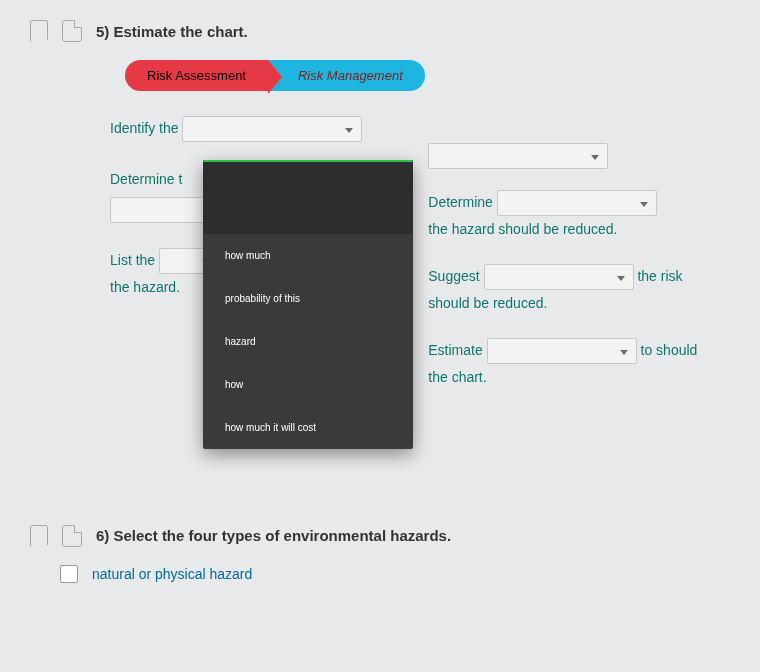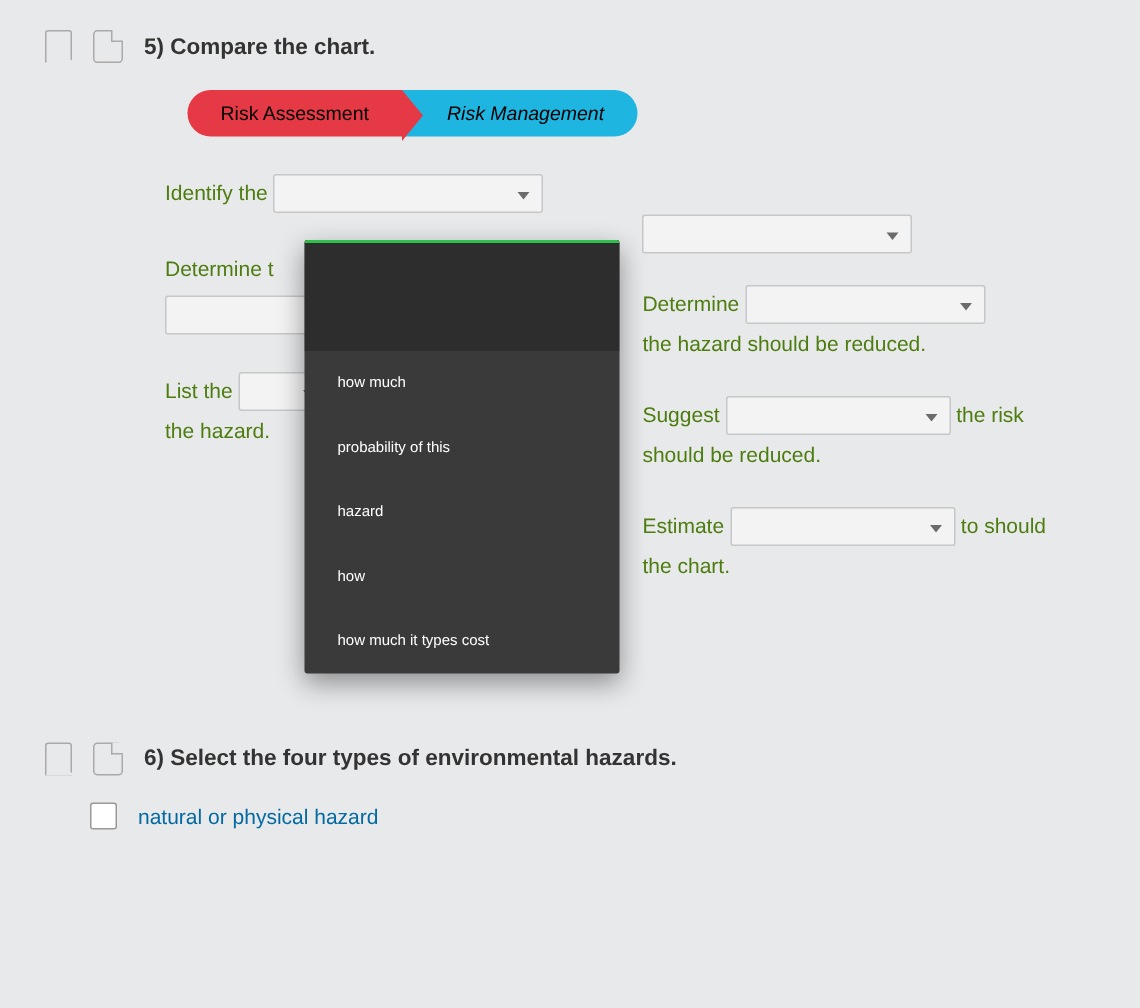--- a/index.html
+++ b/index.html
@@ -79,36 +79,36 @@
     width: 0; height: 0;
     border-top: 17px solid transparent;
     border-bottom: 17px solid transparent;
     border-left: 14px solid #e63946;
     z-index: 2;
   }
   .pill-blue {
     background: #1eb5e0;
     border-radius: 0 18px 18px 0;
     padding-left: 30px;
-    color: #000000;
+    color: #7f1d1d;
     font-style: italic;
   }
 
   .chart-body {
     display: flex;
     gap: 44px;
     margin-left: 80px;
     position: relative;
   }
   .col { width: 300px; }
   .col-right { width: 330px; }
   .col .line {
     margin-bottom: 20px;
     line-height: 1.9;
-    color: #4d7c0f;
+    color: #0f766e;
   }
   .dd {
     display: inline-block;
     width: 130px;
     height: 26px;
     background: #f3f3f3;
     border: 1px solid #c6c7c8;
     border-radius: 2px;
     position: relative;
     vertical-align: middle;
@@ -143,21 +143,21 @@
     border-top: 2px solid #2fbf4a;
   }
   .dropdown-item {
     padding: 16px 22px;
     color: #fff;
     font-size: 10px;
     cursor: pointer;
   }
 
   
-  .q6 { margin-top: 84px; }
+  .q6 { margin-top: 114px; }
   .check-options { margin-left: 30px; margin-top: 18px; }
   .check-row {
     display: flex;
     align-items: center;
     gap: 14px;
     margin-bottom: 30px;
     color: #0369a1;
   }
   .checkbox {
     width: 18px; height: 18px;
@@ -169,21 +169,21 @@
 </head>
 <body>
 
 <div class="page">
 
   <div class="question-row">
     <div class="bookmark-icon"></div>
     <div class="note-icon"></div>
     <div class="q-title">
       <span class="num">5)</span>
-      <span class="text">Compare the chart.</span>
+      <span class="text">Estimate the chart.</span>
     </div>
   </div>
 
   <div class="pills">
     <div class="pill pill-red">Risk Assessment</div>
     <div class="pill pill-blue">Risk Management</div>
   </div>
 
   <div class="chart-body">
     <div class="col">
@@ -226,21 +226,21 @@
       </div>
     </div>
   </div>
 
   <div class="dropdown-panel">
     <div class="dropdown-header"></div>
     <div class="dropdown-item">how much</div>
     <div class="dropdown-item">probability of this</div>
     <div class="dropdown-item">hazard</div>
     <div class="dropdown-item">how</div>
-    <div class="dropdown-item">how much it types cost</div>
+    <div class="dropdown-item">how much it will cost</div>
   </div>
 
   <div class="q6">
     <div class="question-row">
       <div class="bookmark-icon"></div>
       <div class="note-icon"></div>
       <div class="q-title">
         <span class="num">6)</span>
         <span class="text">Select the four types of environmental hazards.</span>
       </div>

